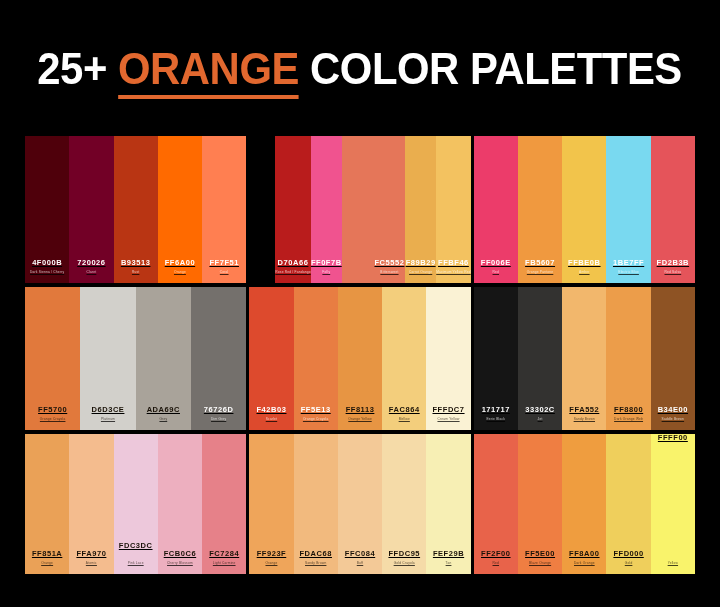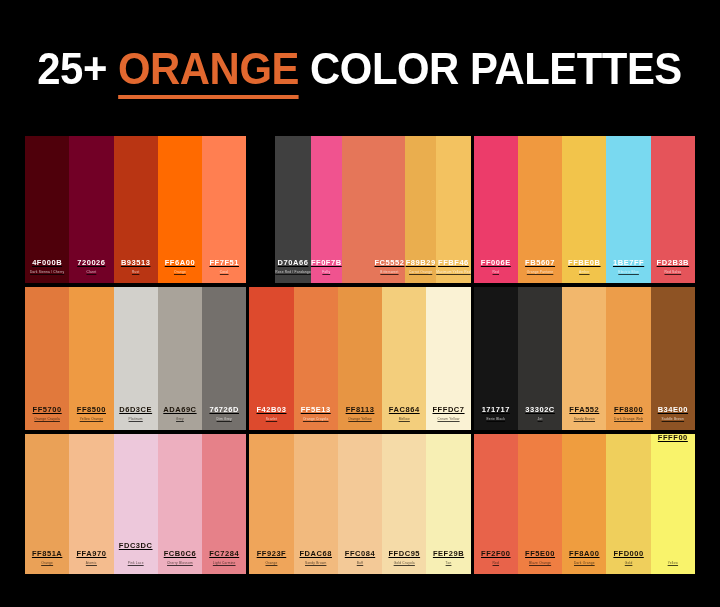--- a/index.html
+++ b/index.html
@@ -145,21 +145,21 @@
           <div class="swatch lt" style="background: rgb(255, 106, 0);">
             <div class="hex">FF6A00</div>
             <div class="cname">Orange</div>
           </div>
           <div class="swatch lt" style="background: rgb(255, 127, 81);">
             <div class="hex">FF7F51</div>
             <div class="cname">Coral</div>
           </div>
         </div>
         <div class="palette">
-          <div class="swatch lt" style="background: #404040; margin-left: 26px;">
+          <div class="swatch lt" style="background: #b91c1c; margin-left: 26px;">
             <div class="hex">D70A66</div>
             <div class="cname">Rose Red / Fandango</div>
           </div>
           <div class="swatch lt" style="background: rgb(240, 83, 143);">
             <div class="hex">FF0F7B</div>
             <div class="cname">Folly</div>
           </div>
           <div class="swatch lt" style="background: rgb(229, 118, 89); padding-left: 32px;">
             <div class="hex">FC5552</div>
             <div class="cname">Bittersweet</div>
@@ -195,24 +195,20 @@
             <div class="cname">Red Salsa</div>
           </div>
         </div>
       </div>
     <div class="prow r2">
         <div class="palette">
           <div class="swatch dk" style="background: rgb(225, 121, 60);">
             <div class="hex">FF5700</div>
             <div class="cname">Orange Crayola</div>
           </div>
-          <div class="swatch dk" style="background: rgb(238, 154, 67);">
-            <div class="hex">FF8500</div>
-            <div class="cname">Yellow Orange</div>
-          </div>
           <div class="swatch dk" style="background: rgb(210, 208, 203);">
             <div class="hex">D6D3CE</div>
             <div class="cname">Platinum</div>
           </div>
           <div class="swatch dk" style="background: rgb(169, 163, 154);">
             <div class="hex">ADA69C</div>
             <div class="cname">Grey</div>
           </div>
           <div class="swatch lt" style="background: rgb(116, 112, 108);">
             <div class="hex">76726D</div>

